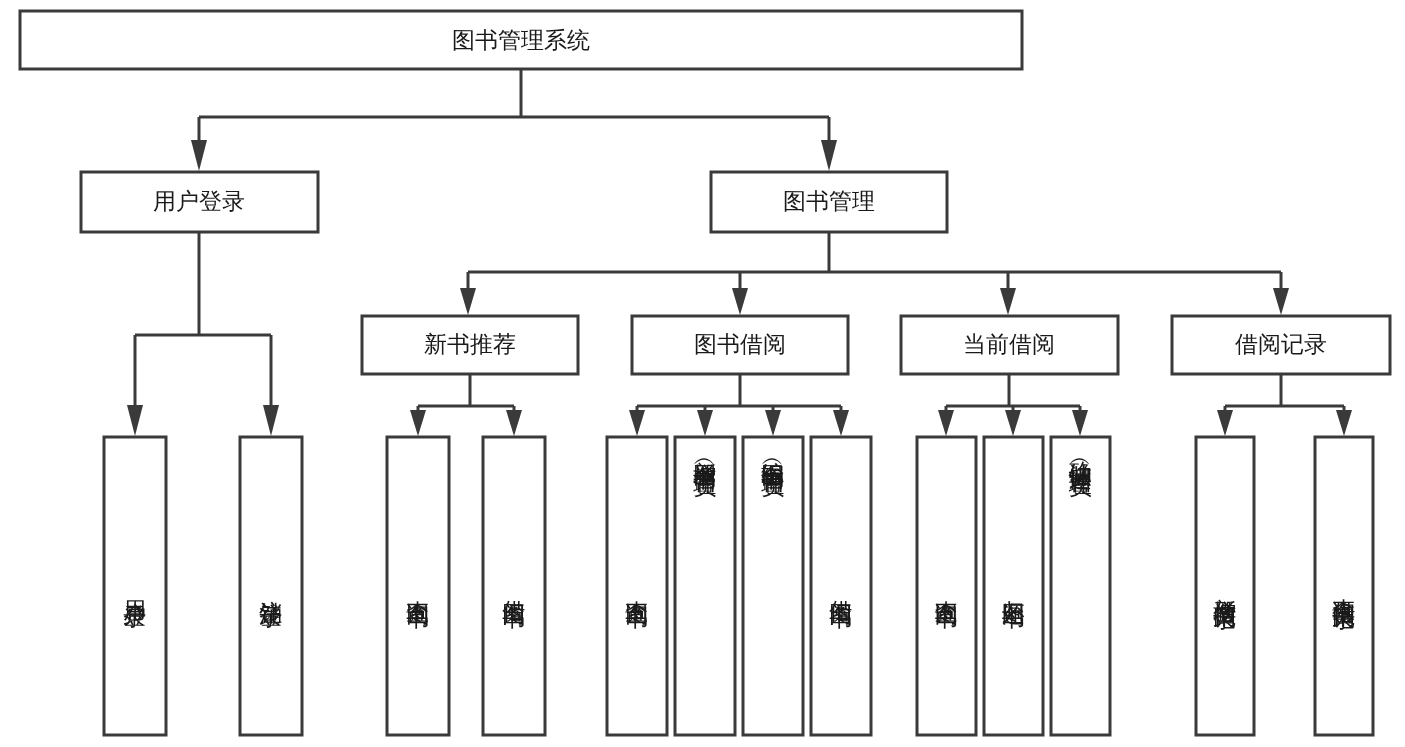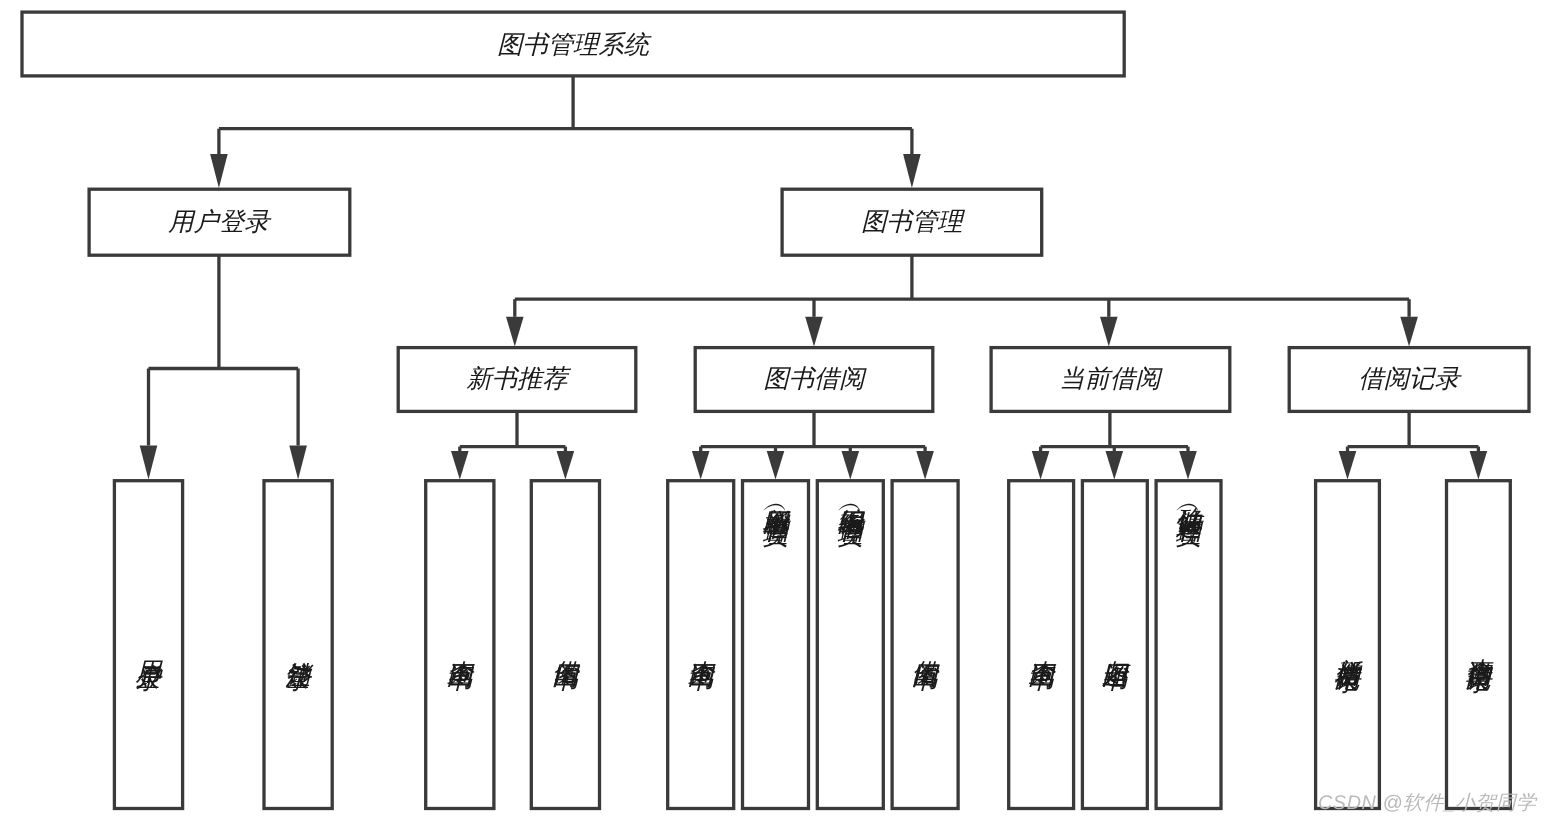--- a/index.html
+++ b/index.html
@@ -13,21 +13,20 @@
     font-family: "Liberation Sans", "DejaVu Sans", sans-serif;
     overflow: hidden;
     position: relative;
   }
   #diagram-root {
     position: absolute;
     left: 0;
     top: 0;
     width: 1405px;
     height: 747px;
-    font-style: italic;
   }
   svg.flow {
     display: block;
     width: 1405px;
     height: 747px;
   }
   .node-rect {
     fill: #ffffff;
     stroke: #3a3a3a;
     stroke-width: 3;
@@ -248,15 +247,14 @@
   <div class="node-label-v-wrap" style="left:1051px; top:437px; width:59px;  height:298px; align-items:flex-start;">
     <span class="node-label-v" style="margin-top:6px;">确认归还（管理员）</span>
   </div>
   <div class="node-label-v-wrap" style="left:1196px; top:437px; width:58px;  height:298px;">
     <span class="node-label-v">新增借阅记录</span>
   </div>
   <div class="node-label-v-wrap" style="left:1315px; top:437px; width:58px;  height:298px;">
     <span class="node-label-v">查询借阅记录</span>
   </div>
 
-  <div class="watermark">CSDN @软件_小贺同学</div>
 
 </div>
 
 </body></html>

